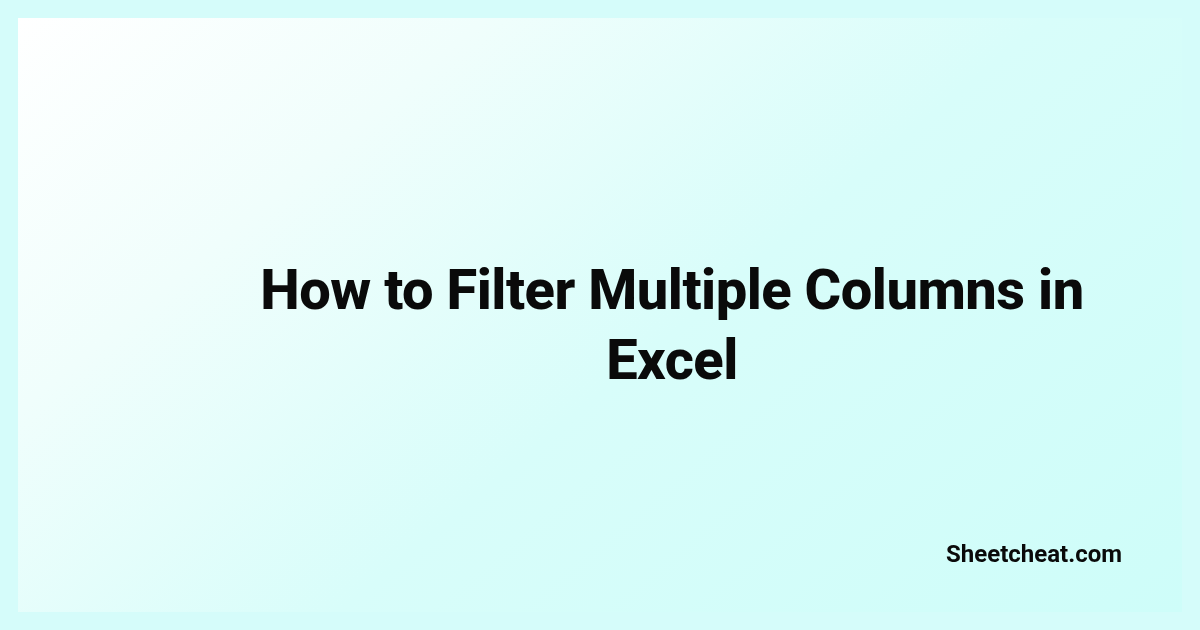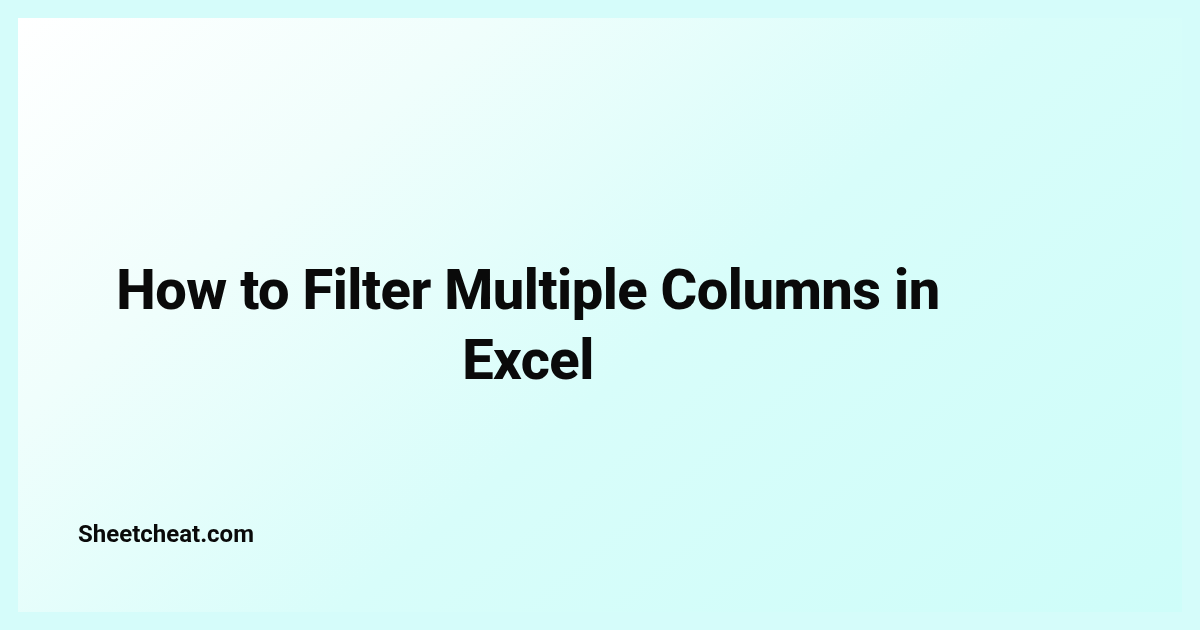--- a/index.html
+++ b/index.html
@@ -16,38 +16,38 @@
       align-items: center;
       justify-content: center;
       padding: 18px;
     }
     .card {
       width: 100%;
       height: 100%;
       background: linear-gradient(140deg, #ffffff 0%, #f0fefc 25%, #d8fdfa 55%, #cefdf9 100%);
       display: flex;
       flex-direction: column;
-      align-items: flex-start;
+      align-items: flex-end;
       justify-content: center;
       position: relative;
       padding: 24px 60px;
     }
     .title {
       font-size: 56px;
       font-weight: 800;
       color: #0a0a0a;
       text-align: center;
       line-height: 1.25;
       letter-spacing: -0.5px;
       max-width: 900px;
       margin-top: 20px;
     }
     .site {
       position: absolute;
-      bottom: 64px;
+      bottom: 44px;
       font-size: 24px;
       font-weight: 700;
       color: #0a0a0a;
       text-align: center;
     }
   </style>
 </head>
 <body>
 
 <div class="card">

